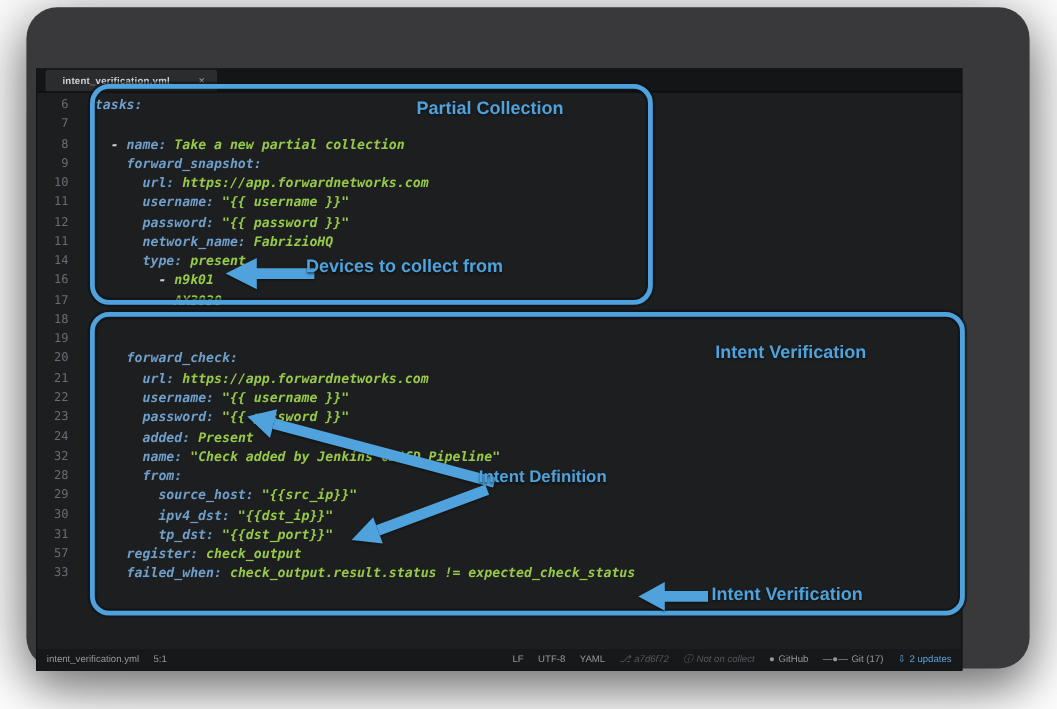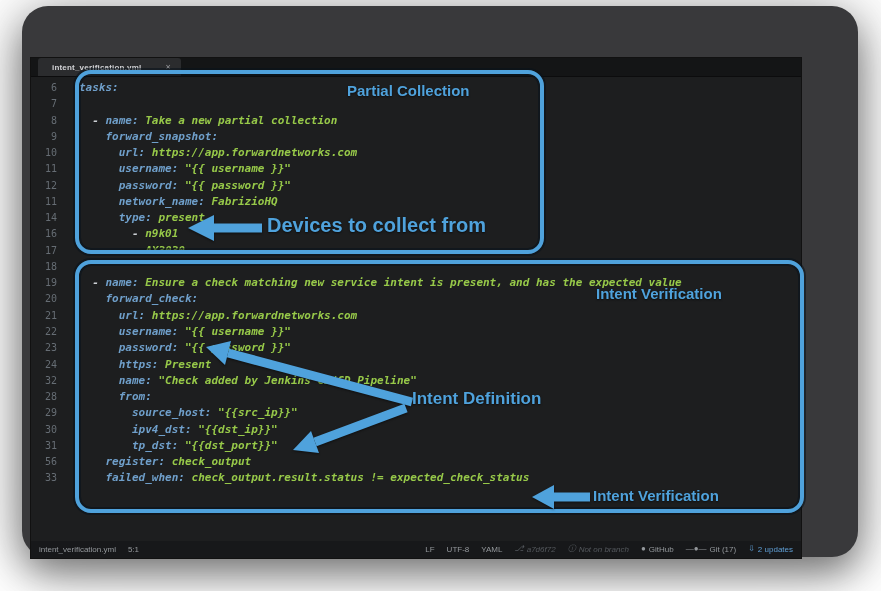--- a/index.html
+++ b/index.html
@@ -37,21 +37,21 @@
   .seg-p{color:#cdd1d5;}
   .seg-k{color:var(--key-blue,#6f9fca);}
   .seg-v{color:var(--value-green,#97c949);}
   
   .status-bar{
     position:absolute;left:0;right:0;bottom:0;height:17px;background:#17181a;
     display:flex;align-items:center;justify-content:space-between;
     padding:0 8px;font-size:8px;color:#94989c;box-sizing:border-box;
   }
   .status-left,.status-right{display:flex;align-items:center;gap:12px;white-space:nowrap;}
-  .status-item{display:flex;align-items:flex-start;gap:3px;}
+  .status-item{display:flex;align-items:flex-end;gap:3px;}
   .status-item.muted{color:#55595e;font-style:italic;}
   .status-item.accent{color:var(--accent-status,#5f9fd6);}
   .status-icon{font-size:8px;line-height:1;}
   
   .anno-box{
     position:absolute;border:4px solid var(--annotation-blue,#4fa2dc);border-radius:16px;
     box-shadow:0 0 0 2px rgba(8,18,28,.55), inset 0 0 0 2px rgba(8,18,28,.55);
     pointer-events:none;
   }
   .anno-label{
@@ -84,32 +84,32 @@
           <div class="code-line"><span class="ln">8</span><span class="code-text"><span class="seg-p">  - </span><span class="seg-k">name:</span><span class="seg-v"> Take a new partial collection</span></span></div>
           <div class="code-line"><span class="ln">9</span><span class="code-text"><span class="seg-p">    </span><span class="seg-k">forward_snapshot:</span></span></div>
           <div class="code-line"><span class="ln">10</span><span class="code-text"><span class="seg-p">      </span><span class="seg-k">url:</span><span class="seg-v"> https://app.forwardnetworks.com</span></span></div>
           <div class="code-line"><span class="ln">11</span><span class="code-text"><span class="seg-p">      </span><span class="seg-k">username:</span><span class="seg-v"> "{{ username }}"</span></span></div>
           <div class="code-line"><span class="ln">12</span><span class="code-text"><span class="seg-p">      </span><span class="seg-k">password:</span><span class="seg-v"> "{{ password }}"</span></span></div>
           <div class="code-line"><span class="ln">11</span><span class="code-text"><span class="seg-p">      </span><span class="seg-k">network_name:</span><span class="seg-v"> FabrizioHQ</span></span></div>
           <div class="code-line"><span class="ln">14</span><span class="code-text"><span class="seg-p">      </span><span class="seg-k">type:</span><span class="seg-v"> present</span></span></div>
           <div class="code-line"><span class="ln">16</span><span class="code-text"><span class="seg-p">        - </span><span class="seg-v">n9k01</span></span></div>
           <div class="code-line"><span class="ln">17</span><span class="code-text"><span class="seg-p">        - </span><span class="seg-v">AX3030</span></span></div>
           <div class="code-line"><span class="ln">18</span><span class="code-text"></span></div>
-          <div class="code-line"><span class="ln">19</span><span class="code-text"><span class="seg-p">  - </span><span class="seg-k">name:</span><span class="seg-v"> Ensure a check matching new service intent is present, and has the expected value</span></span></div>
+          <div class="code-line"><span class="ln">19</span></div>
           <div class="code-line"><span class="ln">20</span><span class="code-text"><span class="seg-p">    </span><span class="seg-k">forward_check:</span></span></div>
           <div class="code-line"><span class="ln">21</span><span class="code-text"><span class="seg-p">      </span><span class="seg-k">url:</span><span class="seg-v"> https://app.forwardnetworks.com</span></span></div>
           <div class="code-line"><span class="ln">22</span><span class="code-text"><span class="seg-p">      </span><span class="seg-k">username:</span><span class="seg-v"> "{{ username }}"</span></span></div>
           <div class="code-line"><span class="ln">23</span><span class="code-text"><span class="seg-p">      </span><span class="seg-k">password:</span><span class="seg-v"> "{{ password }}"</span></span></div>
-          <div class="code-line"><span class="ln">24</span><span class="code-text"><span class="seg-p">      </span><span class="seg-k">https:</span><span class="seg-v"> Present</span></span></div>
+          <div class="code-line"><span class="ln">24</span><span class="code-text"><span class="seg-p">      </span><span class="seg-k">added:</span><span class="seg-v"> Present</span></span></div>
           <div class="code-line"><span class="ln">32</span><span class="code-text"><span class="seg-p">      </span><span class="seg-k">name:</span><span class="seg-v"> "Check added by Jenkins CI/CD Pipeline"</span></span></div>
           <div class="code-line"><span class="ln">28</span><span class="code-text"><span class="seg-p">      </span><span class="seg-k">from:</span></span></div>
           <div class="code-line"><span class="ln">29</span><span class="code-text"><span class="seg-p">        </span><span class="seg-k">source_host:</span><span class="seg-v"> "{{src_ip}}"</span></span></div>
           <div class="code-line"><span class="ln">30</span><span class="code-text"><span class="seg-p">        </span><span class="seg-k">ipv4_dst:</span><span class="seg-v"> "{{dst_ip}}"</span></span></div>
           <div class="code-line"><span class="ln">31</span><span class="code-text"><span class="seg-p">        </span><span class="seg-k">tp_dst:</span><span class="seg-v"> "{{dst_port}}"</span></span></div>
-          <div class="code-line"><span class="ln">56</span><span class="code-text"><span class="seg-p">    </span><span class="seg-k">register:</span><span class="seg-v"> check_output</span></span></div>
+          <div class="code-line"><span class="ln">57</span><span class="code-text"><span class="seg-p">    </span><span class="seg-k">register:</span><span class="seg-v"> check_output</span></span></div>
           <div class="code-line"><span class="ln">33</span><span class="code-text"><span class="seg-p">    </span><span class="seg-k">failed_when:</span><span class="seg-v"> check_output.result.status != expected_check_status</span></span></div>
         </div>
 
       <div class="status-bar">
         <div class="status-left">
           <span>intent_verification.yml</span>
           <span>5:1</span>
         </div>
         <div class="status-right" id="status-right">
             <span class="status-item plain">
@@ -120,21 +120,21 @@
             </span>
             <span class="status-item plain">
               <span>YAML</span>
             </span>
             <span class="status-item muted">
               <span class="status-icon">⎇</span>
               <span>a7d6f72</span>
             </span>
             <span class="status-item muted">
               <span class="status-icon">ⓘ</span>
-              <span>Not on branch</span>
+              <span>Not on collect</span>
             </span>
             <span class="status-item plain">
               <span class="status-icon">●</span>
               <span>GitHub</span>
             </span>
             <span class="status-item plain">
               <span class="status-icon">―●―</span>
               <span>Git (17)</span>
             </span>
             <span class="status-item accent">
@@ -164,16 +164,16 @@
       <polygon class="arrow-head" points="311,431 319,453 293,450"></polygon>
     </g>
     <g class="arrow-g">
       <line class="arrow-shaft" x1="590" y1="497" x2="552" y2="497"></line>
       <polygon class="arrow-head" points="554,485 554,509 532,497"></polygon>
     </g>
   </svg>
 
   <div class="anno-label anno-title" style="left:347px;top:82px;">Partial Collection</div>
   <div class="anno-label anno-title" style="left:596px;top:285px;">Intent Verification</div>
-  <div class="anno-label" style="left:267px;top:214px;font-size:20px;">Devices to collect from</div>
-  <div class="anno-label" style="left:412px;top:389px;font-size:17px;">Intent Definition</div>
+  <div class="anno-label" style="left:255px;top:214px;font-size:15px;">Devices to collect from</div>
+  <div class="anno-label" style="left:399px;top:389px;font-size:14px;">Intent Definition</div>
   <div class="anno-label" style="left:593px;top:487px;font-size:15px;">Intent Verification</div>
 </div>
 
 </body></html>

